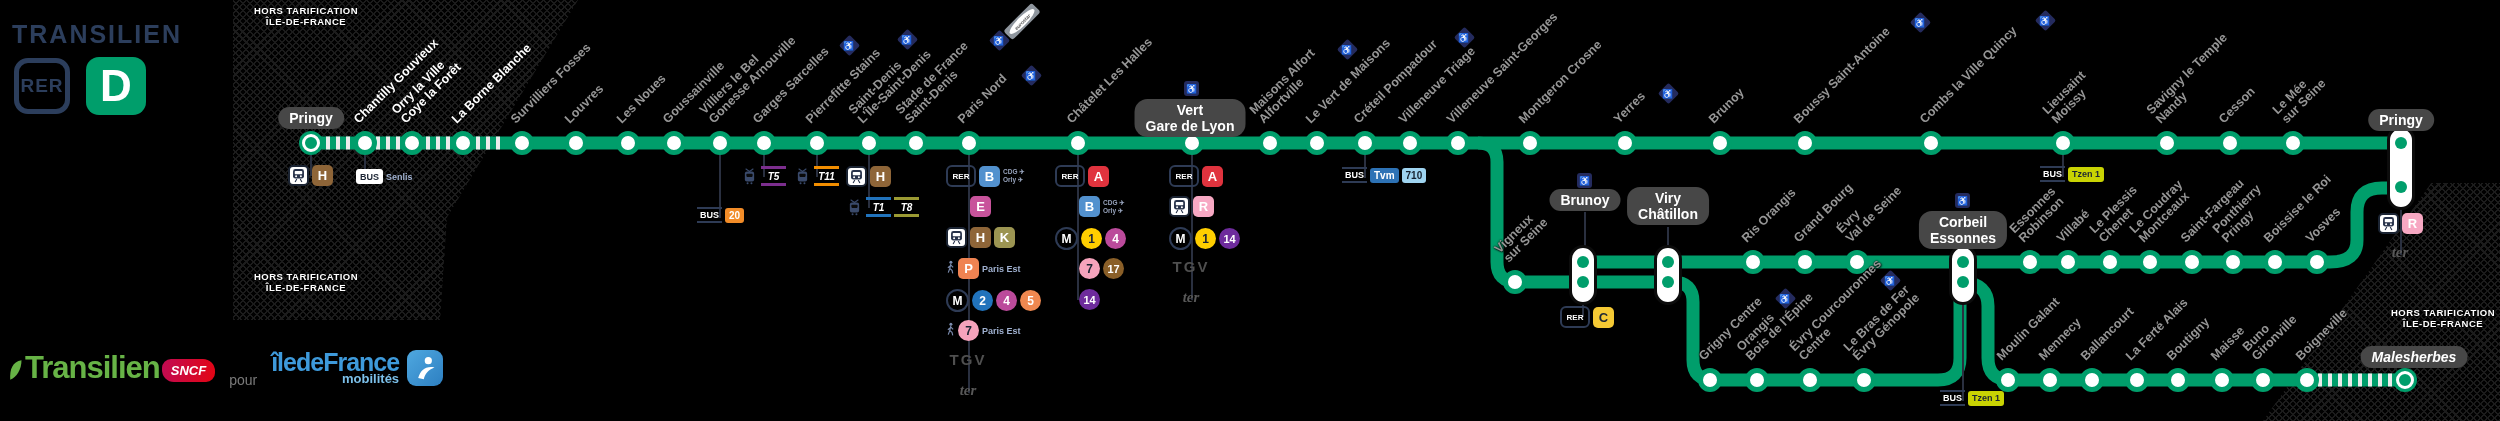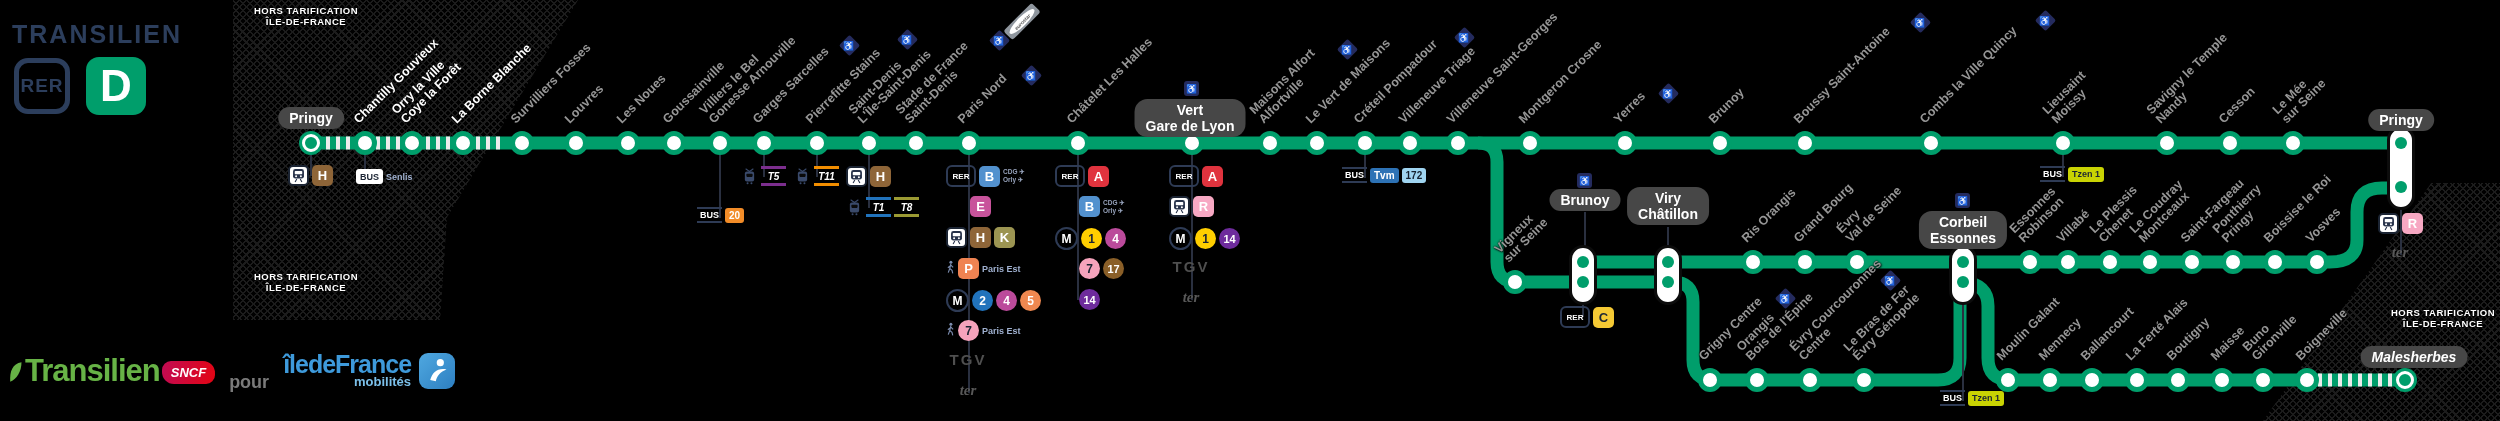--- a/index.html
+++ b/index.html
@@ -82,21 +82,21 @@
   .eurostar{position:absolute;width:40px;height:13px;background:#8F969E;border-radius:3px;
        transform:rotate(-45deg);z-index:5;display:flex;align-items:center;justify-content:center;}
   .eurostar b{background:#fff;border-radius:50%;width:34px;height:9px;font-size:5px;
        color:#555;display:flex;align-items:center;justify-content:center;font-style:italic;}
   
   .footer{position:absolute;left:8px;top:348px;display:flex;align-items:center;gap:14px;z-index:6;}
   .t-logo{display:flex;align-items:flex-end;gap:2px;}
   .t-word{color:#67B346;font-size:31px;font-weight:bold;letter-spacing:-1px;line-height:.9;}
   .sncf{background:linear-gradient(100deg,#C10B53,#E30513);border-radius:9px 12px 9px 12px;
        color:#fff;font-weight:bold;font-style:italic;font-size:13px;padding:4px 9px;}
-  .pour{color:#7a7a7a;font-weight:bold;font-size:18px;margin-top:24px;}
+  .pour{color:#7a7a7a;font-weight:normal;font-size:14px;margin-top:24px;}
   .idf{display:flex;align-items:center;gap:8px;}
   .idf-txt{line-height:.85;text-align:right;}
   .idf-1{color:#3E9ADB;font-size:25px;font-weight:bold;letter-spacing:-1px;}
   .idf-2{color:#7CC0EA;font-size:13px;font-weight:bold;}
   .idf-sq{width:36px;height:36px;border-radius:9px;background:linear-gradient(135deg,#4FA8E0,#2D7FC1);
        display:flex;align-items:center;justify-content:center;}
 </style>
 </head>
 <body>
 
@@ -401,21 +401,21 @@
       </div>
       <div class="dot" style="left: 1258px; top: 131px; border-color: rgb(0, 158, 107);"></div>
       <div class="diag" style="left: 1313px; top: 126px;">
         <span>Le Vert de Maisons</span>
       </div>
       <div class="dot" style="left: 1305px; top: 131px; border-color: rgb(0, 158, 107);"></div>
       <div class="connline" style="left: 1364px; top: 150px; height: 28px;"></div>
       <div class="crow" style="left: 1342px; top: 167px;">
         <div class="busb">BUS</div>
         <div class="tag" style="background: rgb(45, 114, 181); color: rgb(255, 255, 255); font-size: 10px;">Tvm</div>
-        <div class="tag" style="background: rgb(159, 212, 240); color: rgb(20, 32, 46); font-size: 10px;">172</div>
+        <div class="tag" style="background: rgb(159, 212, 240); color: rgb(20, 32, 46); font-size: 10px;">710</div>
       </div>
       <div class="diag" style="left: 1361px; top: 126px;">
         <span>Créteil Pompadour</span>
       </div>
       <div class="wcd" style="left: 1457px; top: 30px;">
         <i>♿</i>
       </div>
       <div class="dot" style="left: 1353px; top: 131px; border-color: rgb(0, 158, 107);"></div>
       <div class="diag" style="left: 1406px; top: 126px;">
         <span>Villeneuve Triage</span>

